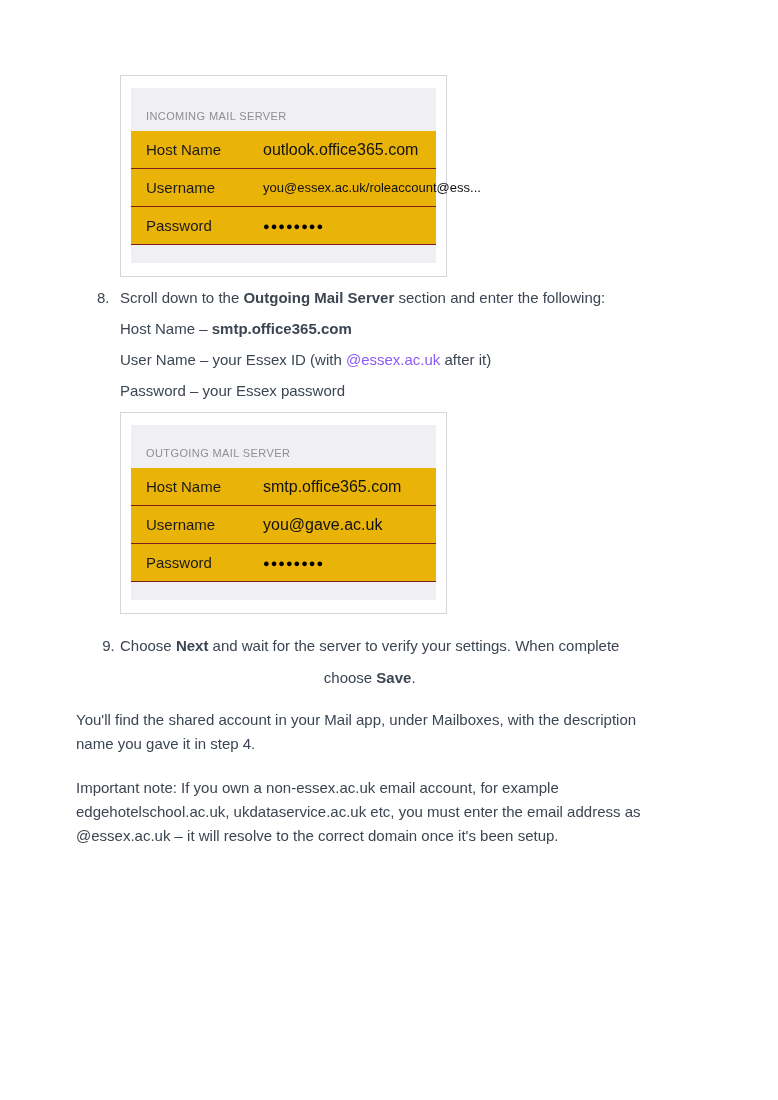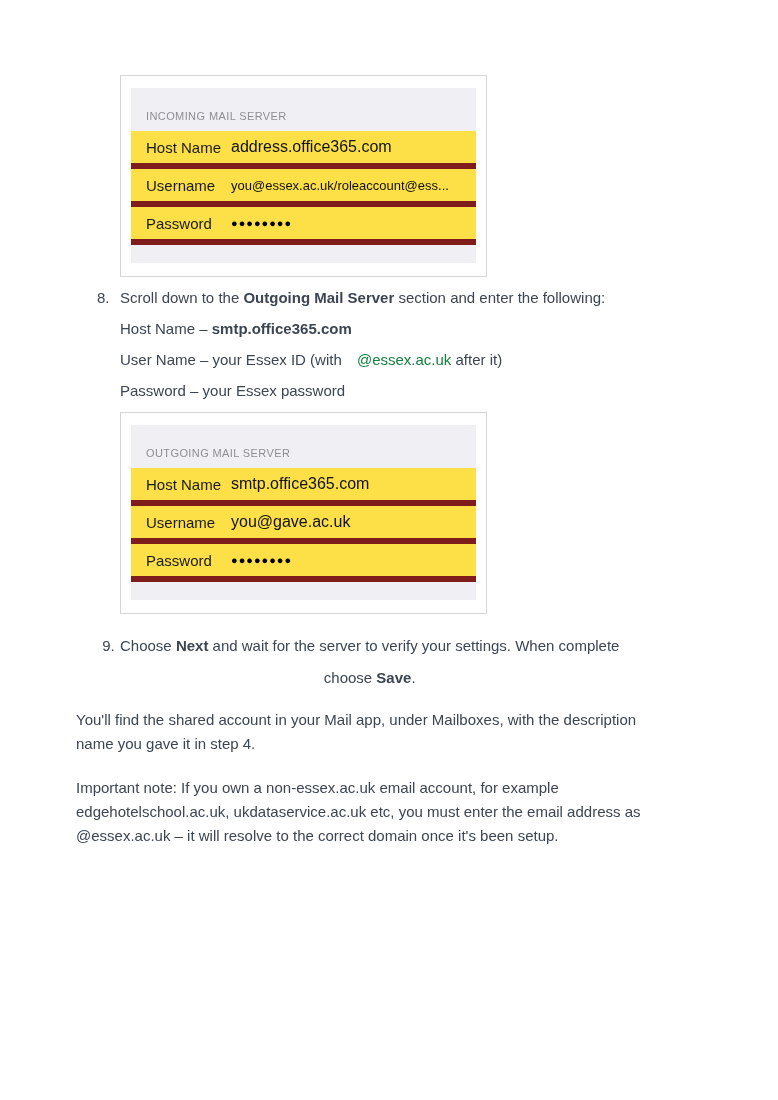--- a/index.html
+++ b/index.html
@@ -7,80 +7,81 @@
   body {
     width: 778px; height: 1100px;
     position: relative;
     font-family: "Liberation Sans", sans-serif;
     color: #3c4552;
     overflow: hidden;
   }
 
   
   .shot {
-    position: absolute; left: 120px; width: 367px; height: 202px;
+    position: absolute; left: 120px; width: 327px; height: 202px;
     background: #ffffff;
     border: 1px solid #d5d5da;
     padding: 12px 10px;
   }
   .shot-head {
     background: #efeff4;
     height: 43px;
     display: flex; align-items: flex-end;
     padding: 0 0 9px 15px;
   }
   .shot-head span {
     font-size: 11px; color: #8e8e93; letter-spacing: 0.4px;
   }
   .shot-row {
     height: 38px;
     display: flex; align-items: center;
     padding-left: 15px;
-    border-bottom: 6px solid #7f1d1d;
-    background: #fde047;
+    border-bottom: 1px solid #7f1d1d;
+    background: #eab308;
+    gap: 32px;
   }
   .shot-row .lbl {
     width: 85px; flex: 0 0 85px;
     font-size: 15px; color: #1a1a1c;
   }
   .shot-row .val { font-size: 16px; color: #111113; }
   .shot-row .val.small { font-size: 13px; }
   .shot-row .val.dots { font-size: 11px; letter-spacing: 1px; color: #000; }
   .shot-foot { background: #efeff4; height: 18px; }
 
   
   .step { position: absolute; left: 80px; font-size: 15px; }
   .step .line { white-space: nowrap; }
   .step8 .line { line-height: 31px; }
   .step9 .line { line-height: 32px; text-align: center; }
   .step .num { display: inline-block; margin-left: 17px; width: 23px; }
   .step .cont { margin-left: 40px; }
   b { font-weight: 700; }
-  .link { color: #15803d; text-decoration: none; cursor: pointer; margin-left: 11px; }
+  .link { color: #8b5cf6; text-decoration: none; cursor: pointer; }
 
   .para { position: absolute; left: 76px; font-size: 15px; }
   .para .line { line-height: 24px; white-space: nowrap; }
 
   .pos-shot1 { top: 75px; }
   .pos-step8 { top: 282px; }
   .pos-shot2 { top: 412px; }
   .pos-step9 { top: 630px; }
   .pos-para1 { top: 708px; }
   .pos-para2 { top: 776px; }
 </style>
 </head>
 <body>
 
 <div class="shot pos-shot1">
   <div class="shot-head">
     <span>INCOMING MAIL SERVER</span>
   </div>
   <div class="shot-row">
     <span class="lbl">Host Name</span>
-    <span class="val">address.office365.com</span>
+    <span class="val">outlook.office365.com</span>
   </div>
   <div class="shot-row">
     <span class="lbl">Username</span>
     <span class="val small">you@essex.ac.uk/roleaccount@ess...</span>
   </div>
   <div class="shot-row">
     <span class="lbl">Password</span>
     <span class="val dots">●●●●●●●●</span>
   </div>
   <div class="shot-foot"></div>

